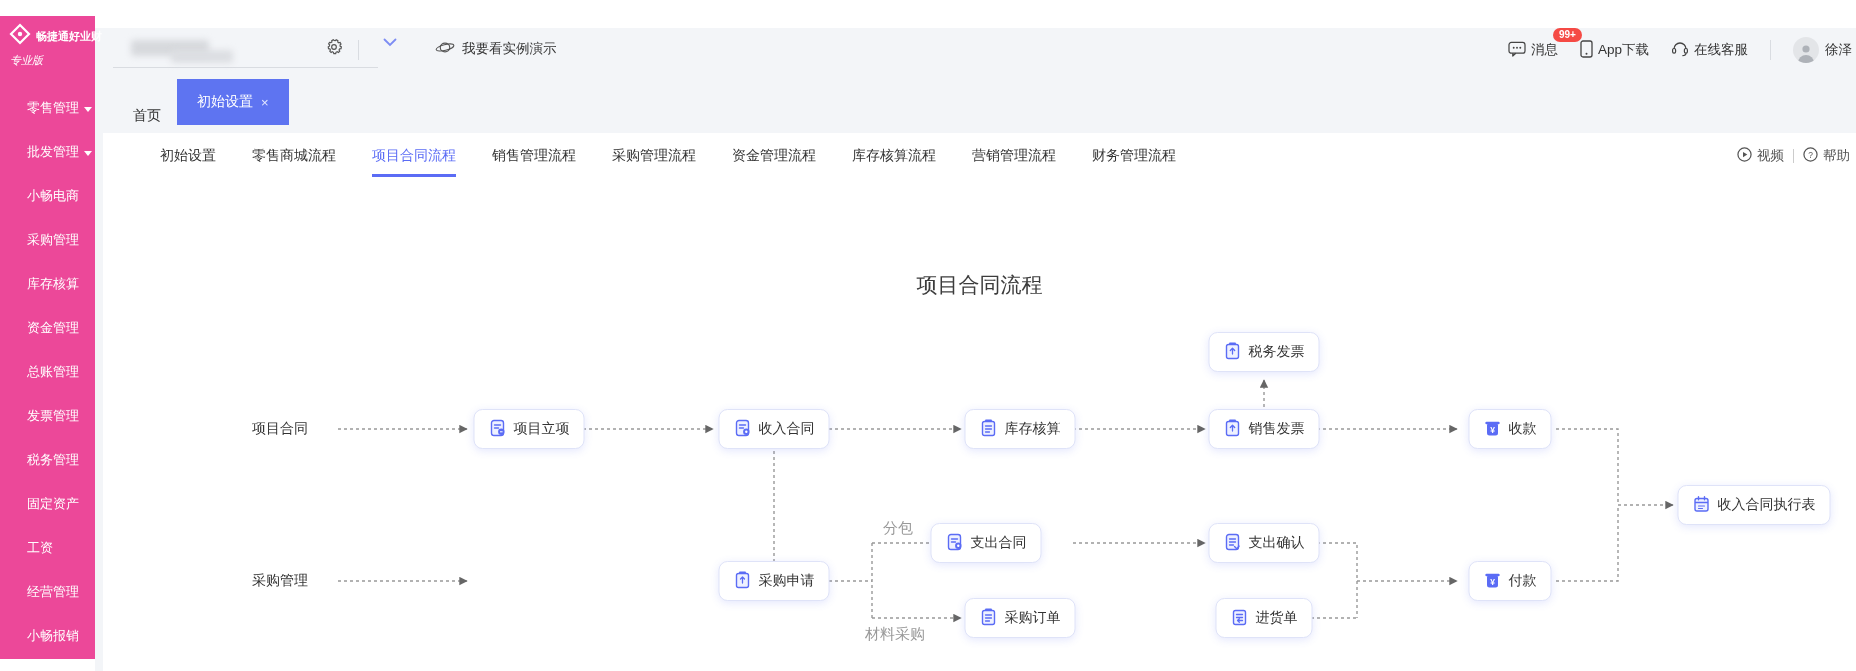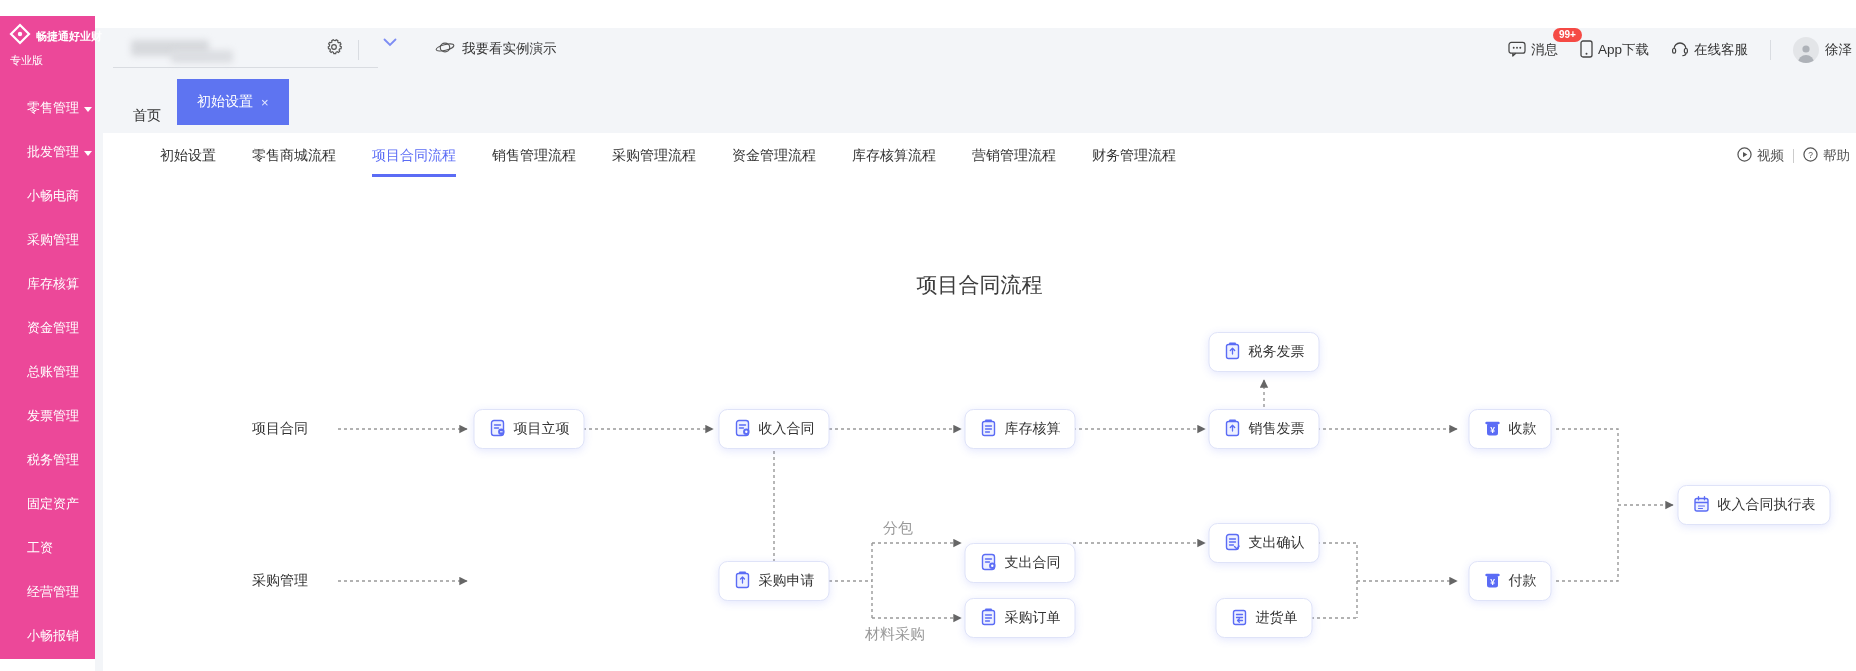--- a/index.html
+++ b/index.html
@@ -8,21 +8,21 @@
   #app { position:relative; width:1856px; height:671px; }
 
   
   .white-strip { position:absolute; left:0; top:0; width:1856px; height:28px; background:#ffffff; }
 
   
   .sidebar { position:absolute; left:0; top:16px; width:95px; height:643px; background:#ec4899; color:#fff; z-index:5; }
   .brand { padding:6px 6px 4px 8px; }
   .brand-row { display:flex; align-items:center; gap:4px; }
   .brand-name { font-size:11px; font-weight:bold; white-space:nowrap; letter-spacing:0; }
-  .brand-edition { font-size:11px; margin-top:3px; padding-left:2px; }
+  .brand-edition { font-size:11px; margin-top:3px; padding-left:2px;font-style:italic; }
   .side-menu { margin-top:14px; }
   .side-item { height:44px; display:flex; align-items:center; gap:5px; padding-left:27px; font-size:13px; cursor:pointer; }
   .side-item .caret { width:0; height:0; border-left:4px solid transparent; border-right:4px solid transparent; border-top:5px solid #fff; margin-top:2px; }
 
   
   .topzone { position:absolute; left:95px; top:28px; width:1761px; height:97px; background:#f3f5f8; }
   .topbar { position:relative; height:44px; }
   .org-selector { position:absolute; left:18px; top:8px; width:265px; height:32px; border-bottom:1px solid #d9dce1; cursor:pointer; }
   .redact1 { position:absolute; left:18px; top:4px; width:78px; height:16px; background:#d7d9dd; border-radius:3px; filter:blur(3px); }
   .redact2 { position:absolute; left:58px; top:14px; width:62px; height:13px; background:#dcdee2; border-radius:3px; filter:blur(3px); }
@@ -348,21 +348,21 @@
 
         <div class="node" style="left:671px; top:402px;">
           <span><svg width="18" height="18" viewBox="0 0 18 18">
                 <rect x="3" y="2.5" width="12" height="14" rx="2" fill="#eef1ff" stroke="#5b6cf5" stroke-width="1.4"></rect>
                 <path d="M6.5 1.5h5" stroke="#5b6cf5" stroke-width="2" stroke-linecap="round"></path>
                 <path d="M9 6v6M9 6l-2 2M9 6l2 2" fill="none" stroke="#5b6cf5" stroke-width="1.3" stroke-linecap="round"></path>
               </svg></span>
           <span>采购申请</span>
         </div>
 
-        <div class="node" style="left:917px; top:364px;margin-top:20px;">
+        <div class="node" style="left:883px; top:364px;">
           <span><svg width="18" height="18" viewBox="0 0 18 18">
                 <rect x="3" y="1.5" width="12" height="15" rx="2.5" fill="#eef1ff" stroke="#5b6cf5" stroke-width="1.4"></rect>
                 <path d="M6 6h6M6 9h4" stroke="#5b6cf5" stroke-width="1.4" stroke-linecap="round"></path>
                 <circle cx="12.8" cy="12.8" r="3.2" fill="#5b6cf5"></circle>
                 <circle cx="12.8" cy="12.8" r="1.2" fill="#fff"></circle>
               </svg></span>
           <span>支出合同</span>
         </div>
 
         <div class="node" style="left:1161px; top:364px;">

